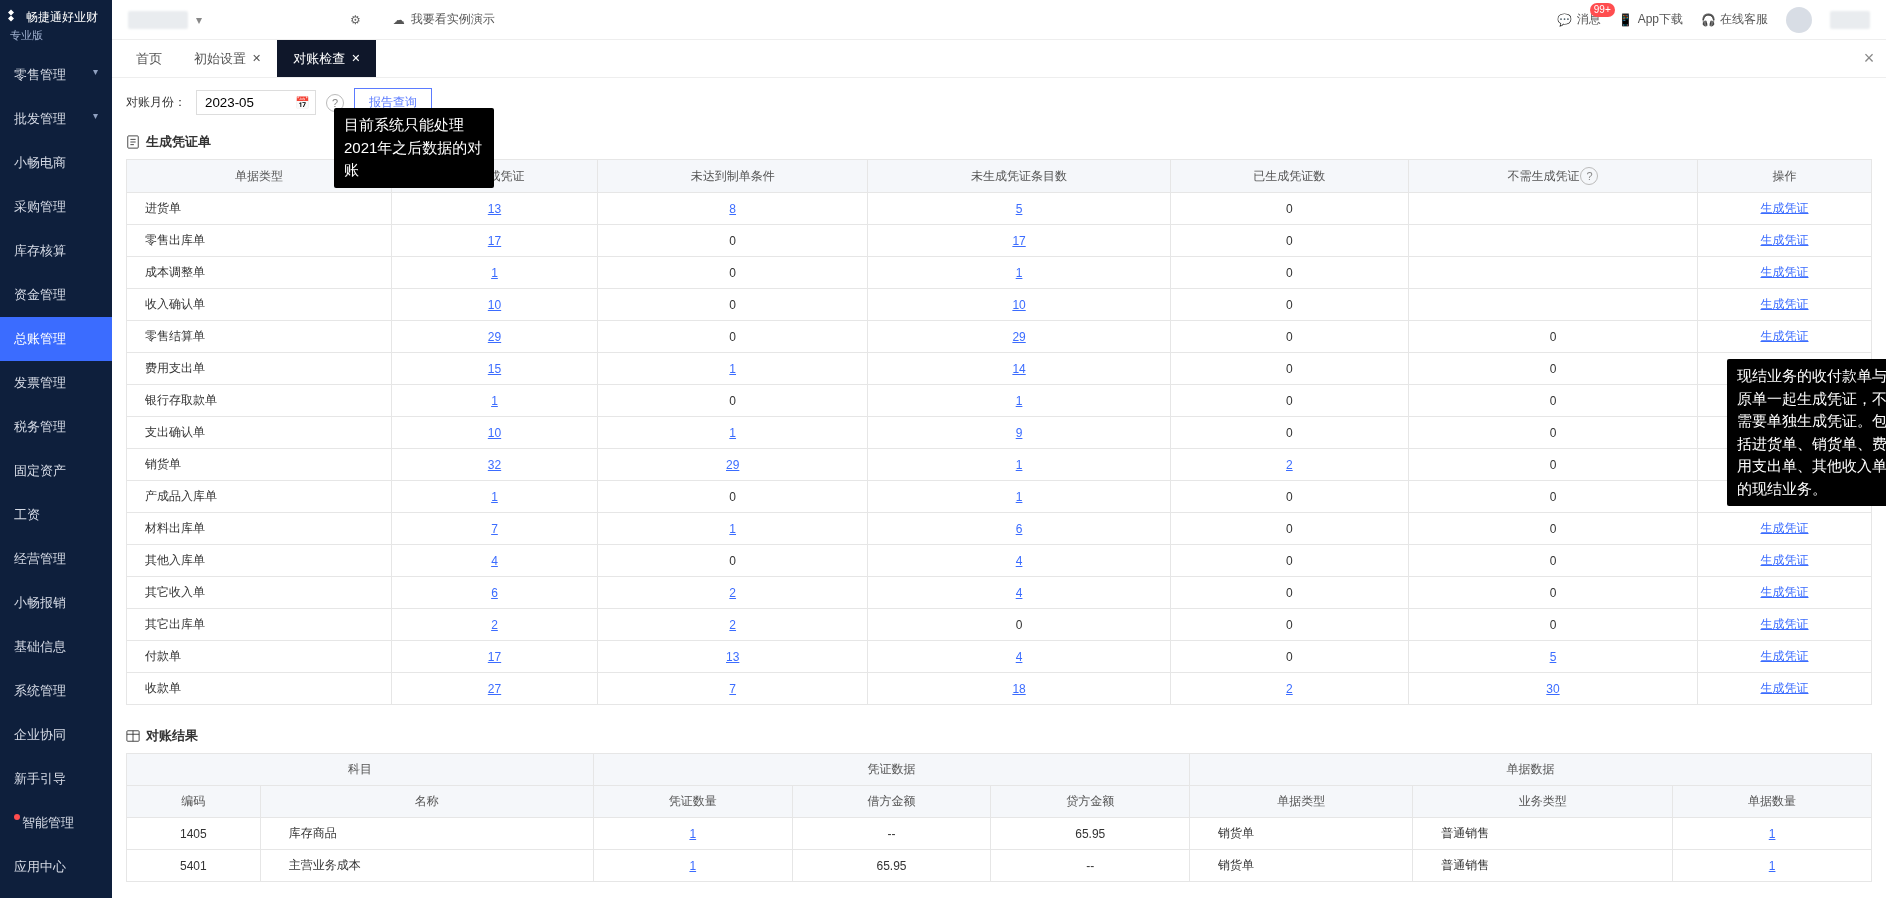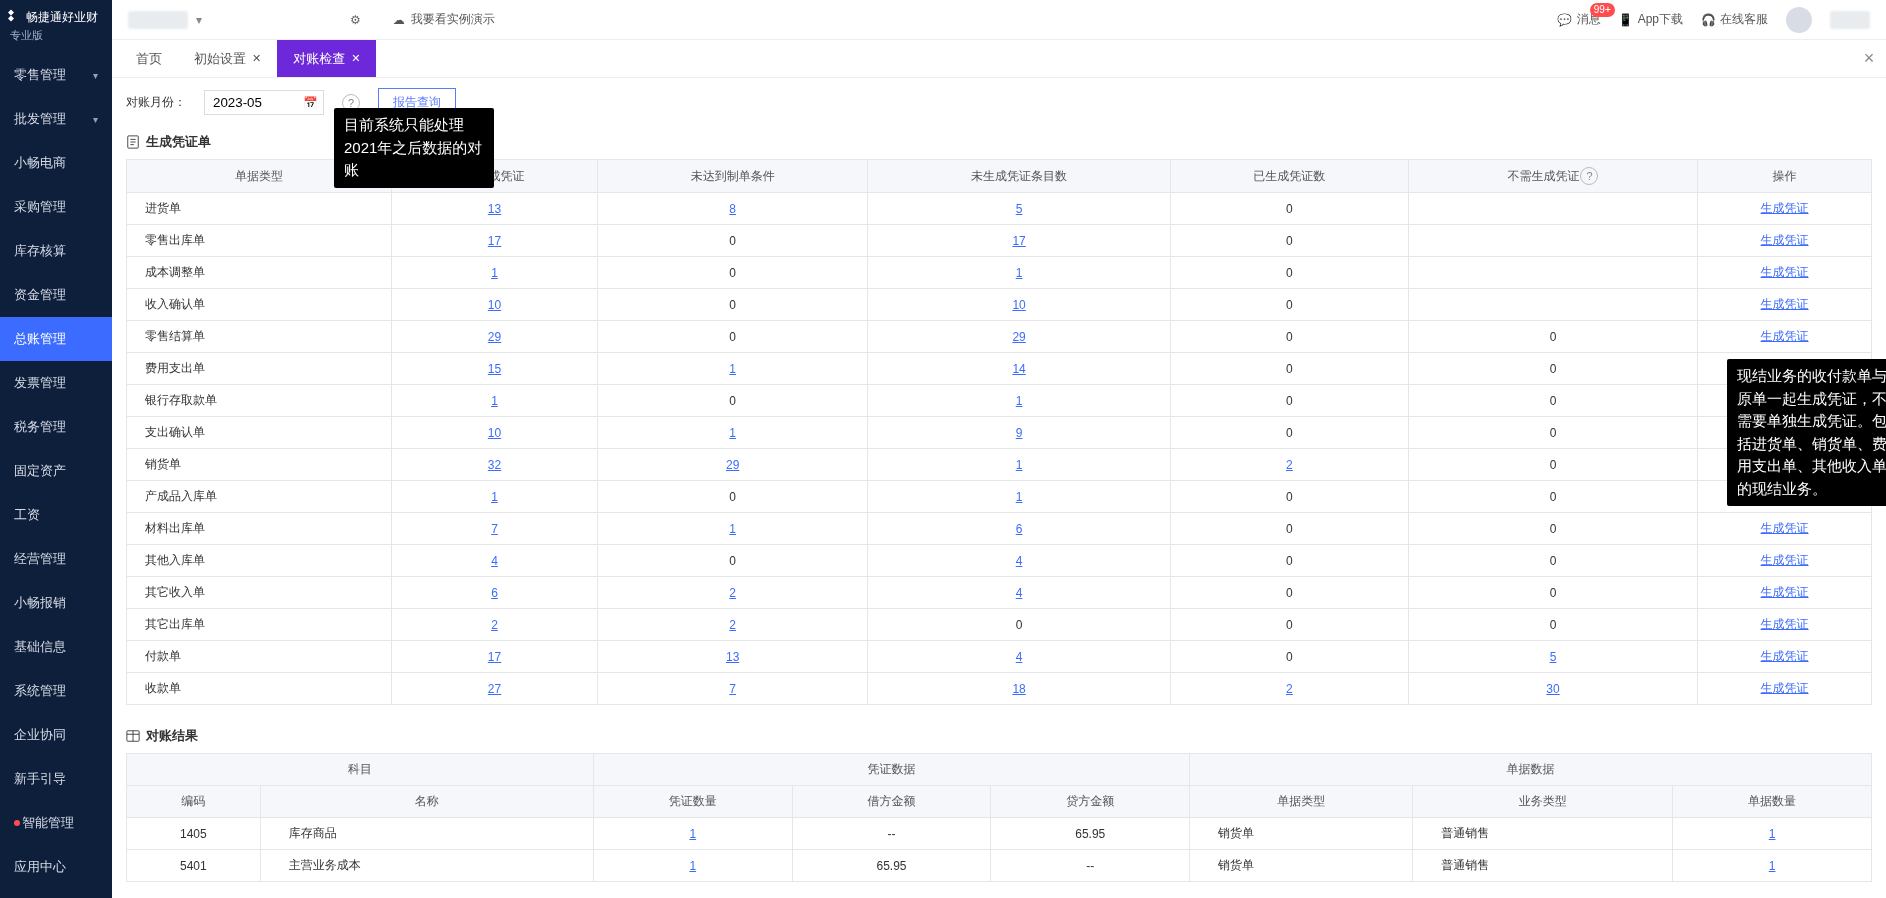--- a/index.html
+++ b/index.html
@@ -3,43 +3,43 @@
 <meta charset="utf-8">
 <style>
 * { margin:0; padding:0; box-sizing:border-box; }
 body { font-family:"Microsoft YaHei","PingFang SC",sans-serif; font-size:12px; color:#333; background:#fff; overflow:hidden; }
 .app { display:flex; height:898px; width:1886px; }
 .sidebar { width:112px; background:#0e1f3c; color:#d6dbe6; flex-shrink:0; display:flex; flex-direction:column; }
 .logo { display:flex; align-items:center; gap:6px; padding:8px 2px 2px; color:#fff; font-size:12px; }
 .logo svg { width:18px; height:18px; }
 .edition { font-size:11px; color:#9fb0cf; padding:0 10px 10px; }
 .nav { flex:1; overflow:hidden; }
-.nav-item { display:flex; align-items:center; justify-content:space-between; padding:13px 14px; font-size:13px; cursor:pointer; }
+.nav-item { display:flex; justify-content:space-between; padding:13px 14px; font-size:13px; cursor:pointer; }
 .nav-item.active { background:#3b6cff; color:#fff; }
 .nav-item .chev { font-size:10px; color:#8fa0c0; }
 .nav-item.dot::before { content:""; width:6px; height:6px; border-radius:50%; background:#ff4d4f; display:inline-block; margin-right:-2px; }
 .nav-item.dot { gap:4px; justify-content:flex-start; }
 .main { flex:1; display:flex; flex-direction:column; min-width:0; }
 .topbar { height:40px; display:flex; align-items:center; padding:0 16px; border-bottom:1px solid #eee; gap:12px; }
 .org-sel { display:flex; align-items:center; gap:8px; min-width:210px; }
 .org-blur { width:60px; height:18px; background:#e9ecef; filter:blur(1px); border-radius:2px; }
 .org-sel .chev { color:#888; }
 .gear { color:#666; cursor:pointer; }
 .demo { display:flex; align-items:center; gap:6px; color:#555; margin-left:20px; }
 .topbar-right { margin-left:auto; display:flex; align-items:center; gap:18px; color:#555; }
 .top-ico { display:flex; align-items:center; gap:4px; position:relative; cursor:pointer; }
 .badge { position:absolute; top:-8px; right:-14px; background:#ff4d4f; color:#fff; font-size:10px; padding:0 4px; border-radius:8px; line-height:14px; }
 .avatar { width:26px; height:26px; border-radius:50%; background:#d8dde5; }
 .avatar-blur { width:40px; height:18px; background:#e9ecef; filter:blur(1px); border-radius:2px; }
 .tabs { height:38px; display:flex; align-items:stretch; border-bottom:1px solid #eee; padding-left:8px; position:relative; }
 .tab { display:flex; align-items:center; padding:0 16px; font-size:13px; color:#555; cursor:pointer; gap:6px; }
-.tab.active { background:#6d28d9; color:#fff; }
+.tab.active { background:#0f172a; color:#fff; }
 .tab .close { font-size:11px; }
 .tabs-close { position:absolute; right:0; top:0; width:34px; display:flex; align-items:center; justify-content:center; font-size:18px; color:#888; cursor:pointer; height:100%; }
-.toolbar { display:flex; align-items:center; gap:18px; padding:10px 14px; position:relative; }
+.toolbar { display:flex; align-items:center; gap:10px; padding:10px 14px; position:relative; }
 .lbl { color:#333; }
 .date-input { border:1px solid #ddd; padding:4px 26px 4px 8px; width:120px; position:relative; }
 .date-wrap { position:relative; }
 .date-wrap .cal { position:absolute; right:6px; top:50%; transform:translateY(-50%); color:#888; }
 .qmark { width:18px; height:18px; border:1px solid #bbb; border-radius:50%; display:flex; align-items:center; justify-content:center; color:#888; font-size:11px; cursor:pointer; }
 .btn-outline { border:1px solid #5b7bff; color:#5b7bff; background:#fff; padding:5px 14px; cursor:pointer; font-size:12px; }
 .tooltip { position:absolute; background:#000; color:#fff; font-size:15px; padding:6px 10px; border-radius:2px; z-index:10; line-height:1.5; }
 .tooltip.t1 { left:222px; top:30px; width:160px; }
 .content { flex:1; overflow:auto; padding:0 14px 20px; }
 .section-title { display:flex; align-items:center; gap:6px; font-size:13px; font-weight:600; margin:6px 0 8px; color:#333; }

